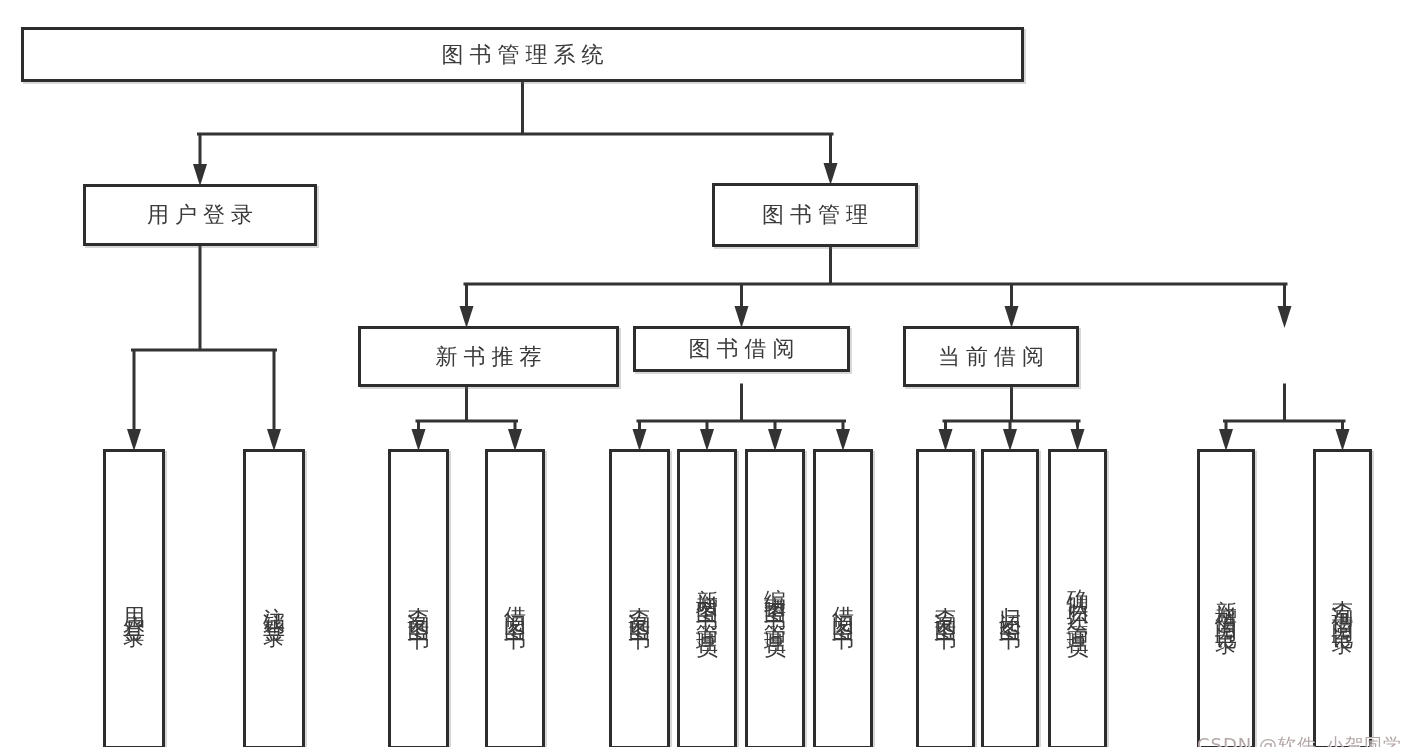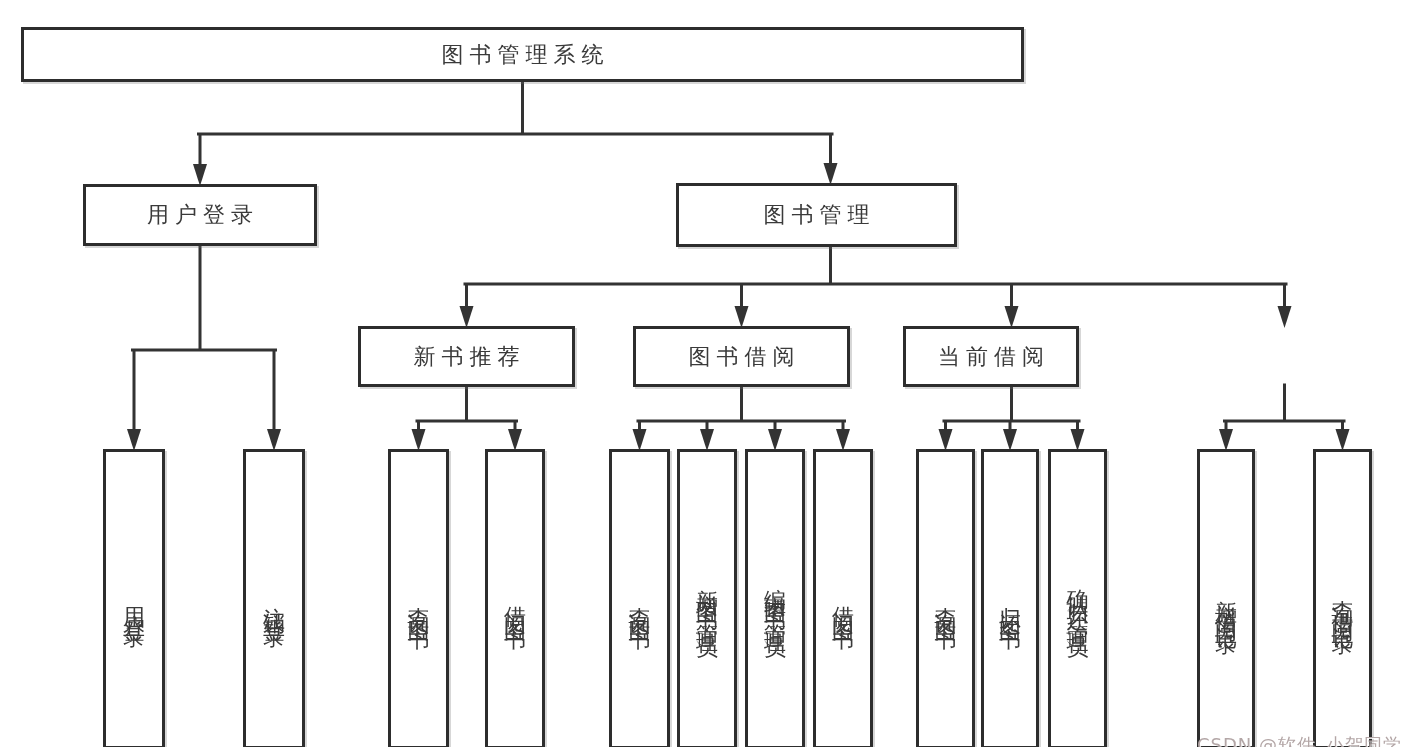--- a/index.html
+++ b/index.html
@@ -77,28 +77,28 @@
       <polygon points="1335.5,415 1349.5,415 1342.5,437" fill="#333333"></polygon>
     </svg>
 
   <div class="node h-node" id="root" style="left:21px;top:13px;width:1003px;height:55px">
     <span>图书管理系统</span>
   </div>
 
   <div class="node h-node" id="user-login" style="left:83px;top:170px;width:234px;height:62px">
     <span>用户登录</span>
   </div>
-  <div class="node h-node" id="book-mgmt" style="left:676px;top:169px;width:281px;height:64px">
+  <div class="node h-node" id="book-mgmt" style="left:712px;top:169px;width:206px;height:64px">
     <span>图书管理</span>
   </div>
 
-  <div class="node h-node" id="l3-0" style="left:358px;top:312px;width:217px;height:61px">
+  <div class="node h-node" id="l3-0" style="left:358px;top:312px;width:261px;height:61px">
     <span>新书推荐</span>
   </div>
-  <div class="node h-node" id="l3-1" style="left:633px;top:312px;width:217px;height:61px">
+  <div class="node h-node" id="l3-1" style="left:633px;top:312px;width:217px;height:46px">
     <span>图书借阅</span>
   </div>
   <div class="node h-node" id="l3-2" style="left:903px;top:312px;width:176px;height:61px">
     <span>当前借阅</span>
   </div>
 
   <div class="node v-node" id="ul1" style="left:103px;top:435px;width:62px;height:300px">
     <span>用户登录</span>
   </div>
   <div class="node v-node" id="ul2" style="left:243px;top:435px;width:62px;height:300px">

